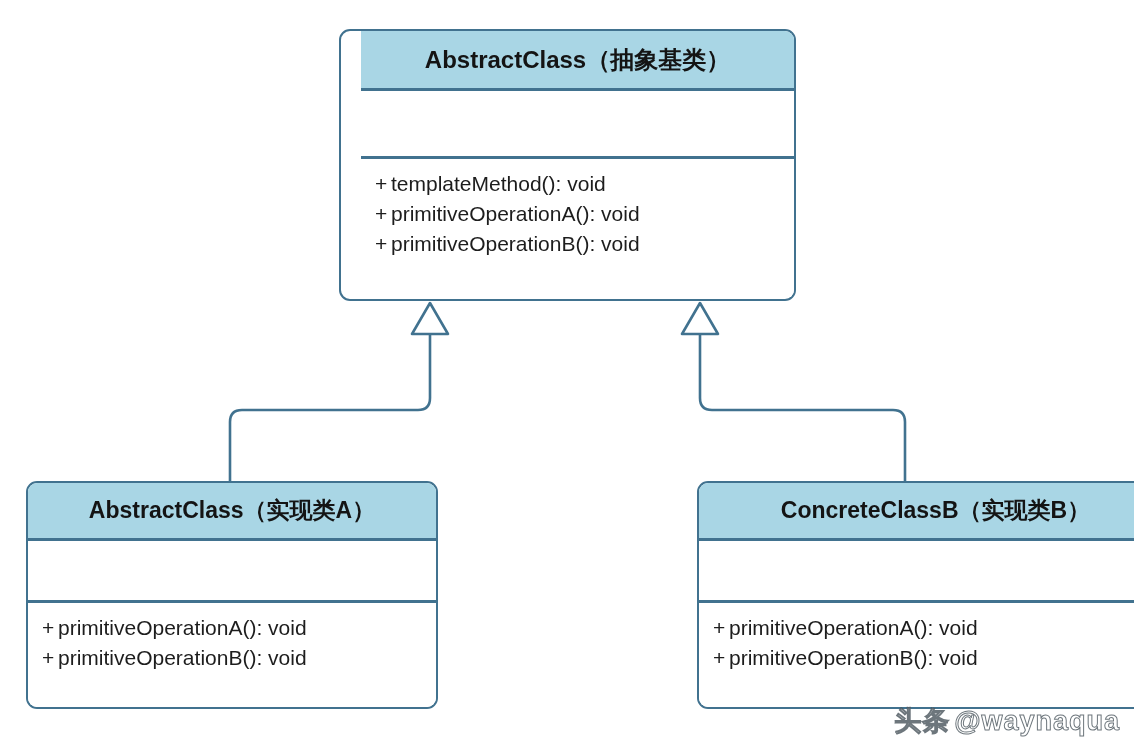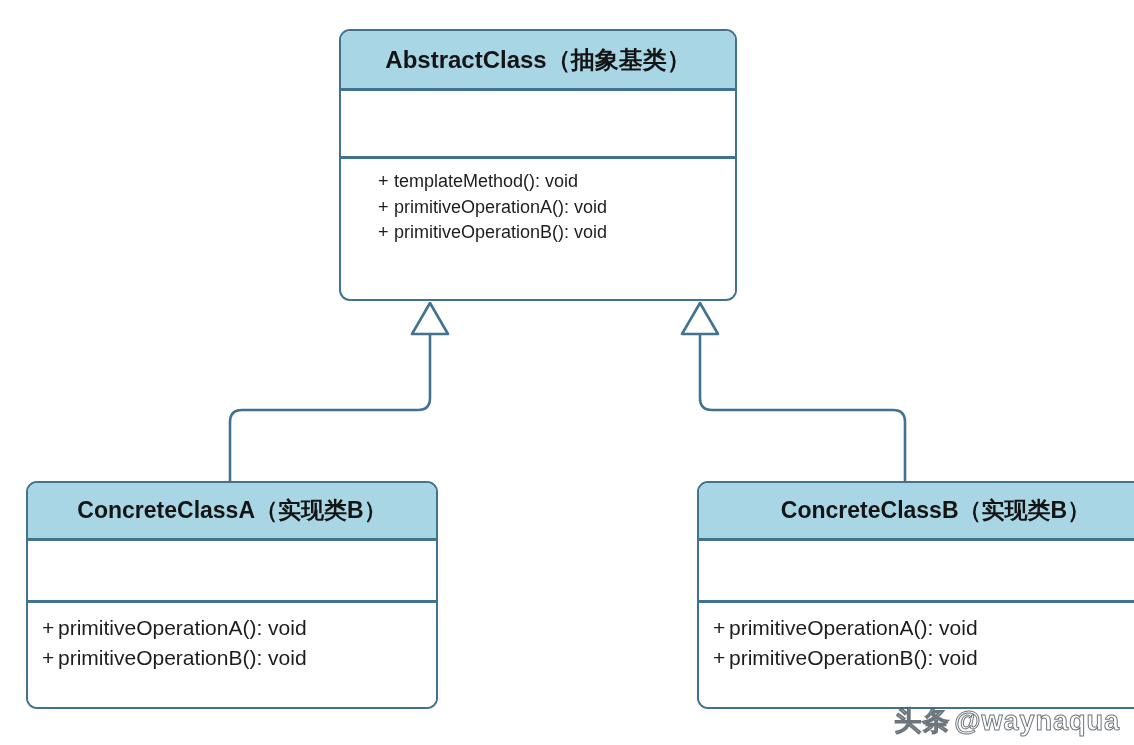--- a/index.html
+++ b/index.html
@@ -65,34 +65,34 @@
     line-height: 1.42;
   }
   .uml-method-row .sign {
     display: inline-block;
     width: 16px;
   }
   
   #abstract-class {
     left: 339px;
     top: 29px;
-    width: 398px;
+    width: 457px;
     height: 272px;
+    padding-left: 20px;
   }
   #abstract-class .uml-header {
     height: 60px;
     font-size: 24px;
   }
   #abstract-class .uml-attributes {
     height: 68px;
   }
   #abstract-class .uml-methods {
     height: 138px;
-    font-size: 18px;
-    margin-left: 23px;
+    font-size: 21px;
   }
   
   #concrete-class-a {
     left: 26px;
     top: 481px;
     width: 412px;
     height: 228px;
   }
   #concrete-class-b {
     left: 697px;
@@ -153,21 +153,21 @@
       <div class="uml-method-row">
         <span class="sign">+</span><span>primitiveOperationA(): void</span>
       </div>
       <div class="uml-method-row">
         <span class="sign">+</span><span>primitiveOperationB(): void</span>
       </div>
     </div>
   </div>
 
   <div class="uml-class concrete" id="concrete-class-a">
-    <div class="uml-header">ConcreteClassA（实现类B）</div>
+    <div class="uml-header">AbstractClass（实现类A）</div>
     <div class="uml-attributes"></div>
     <div class="uml-methods">
       <div class="uml-method-row">
         <span class="sign">+</span><span>primitiveOperationA(): void</span>
       </div>
       <div class="uml-method-row">
         <span class="sign">+</span><span>primitiveOperationB(): void</span>
       </div>
     </div>
   </div>

